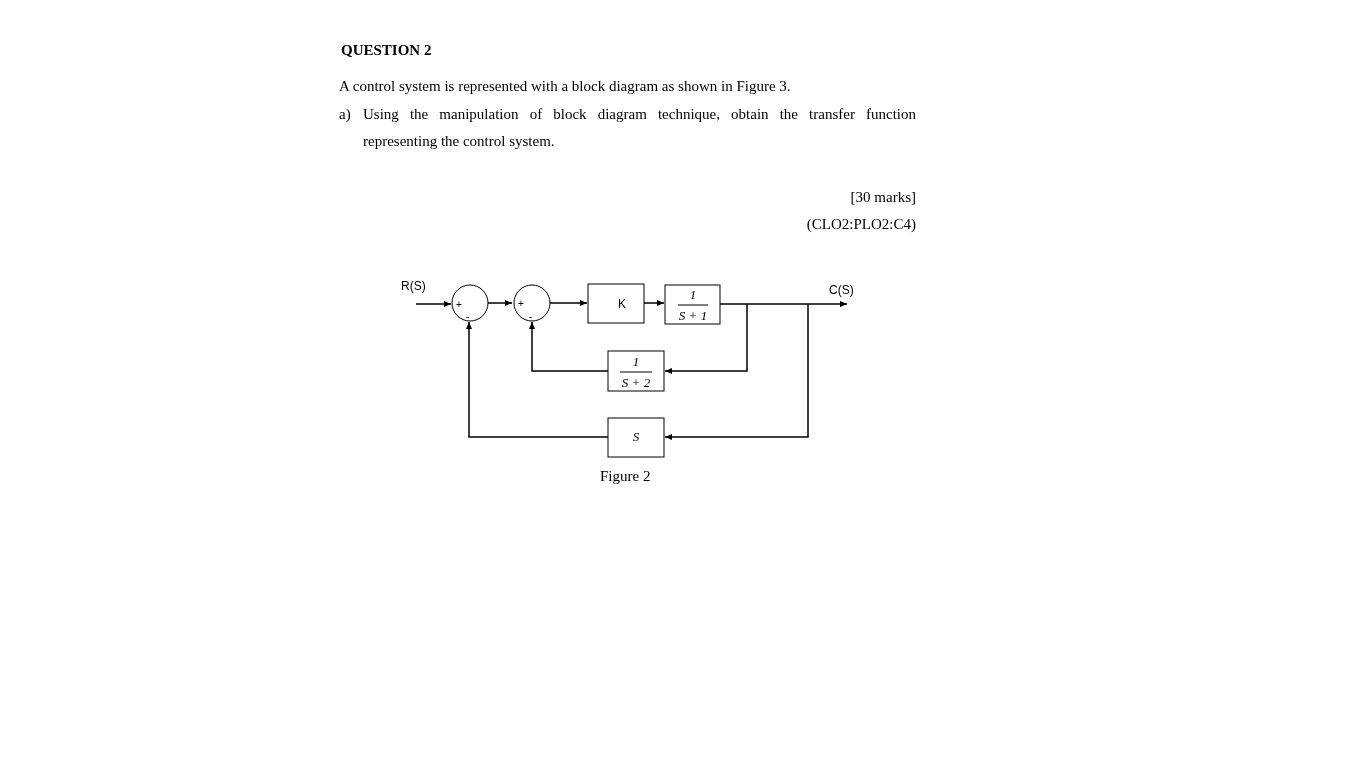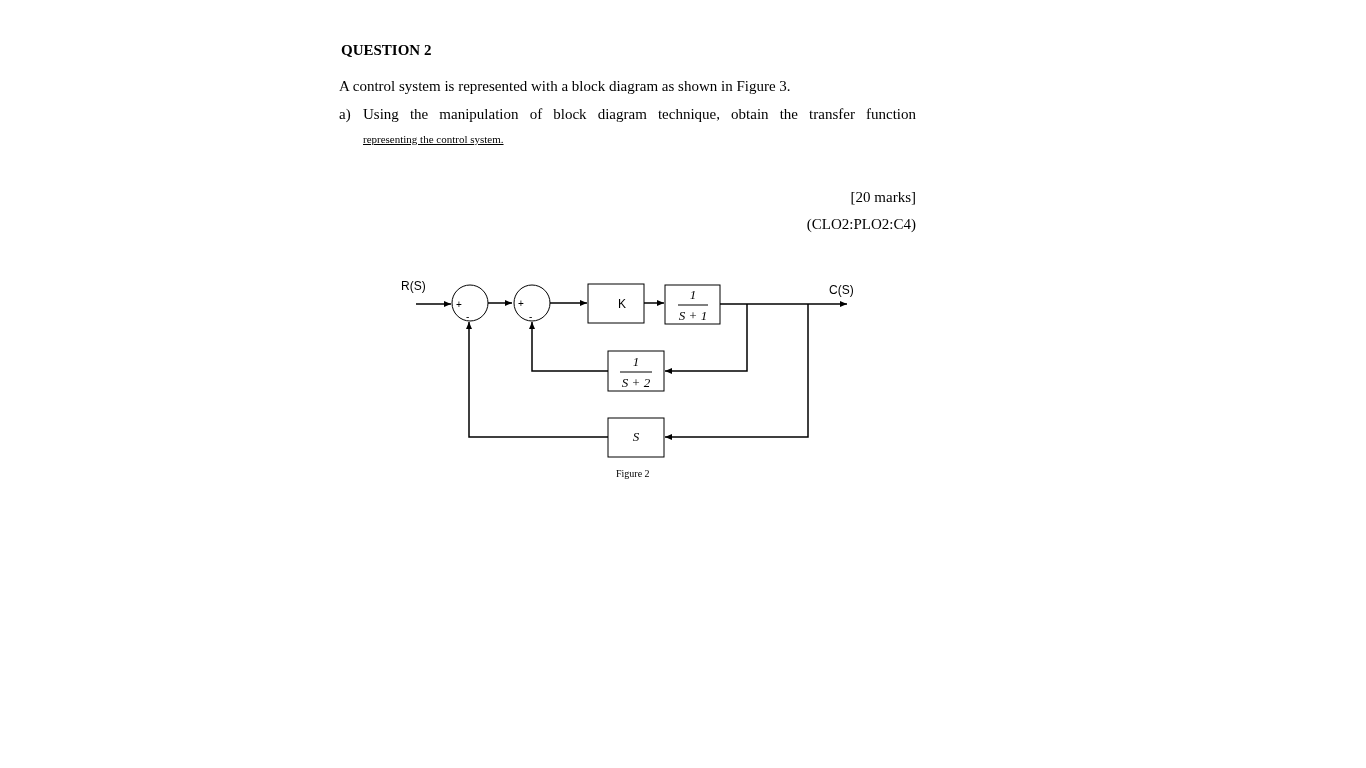--- a/index.html
+++ b/index.html
@@ -3,37 +3,37 @@
   <meta charset="utf-8">
   <style>
     html, body { margin: 0; padding: 0; background: #ffffff; }
     body { width: 1366px; height: 768px; position: relative; overflow: hidden;
            font-family: "Liberation Serif", serif; color: #000; }
     .abs { position: absolute; white-space: nowrap; }
     .title { left: 341px; top: 42px; font-weight: bold; font-size: 15px; }
     .intro { left: 339px; top: 78px; font-size: 15px; }
     .qa-label { left: 339px; top: 106px; font-size: 15px; }
     .qa-text { left: 363px; top: 106px; width: 553px; font-size: 15px; text-align: justify; text-align-last: justify; white-space: normal; }
-    .qa-text2 { left: 363px; top: 133px; font-size: 11px; text-decoration: underline; }
+    .qa-text2 { left: 363px; top: 133px; font-size: 15px; }
     .marks { right: 450px; top: 189px; font-size: 15px; }
     .clo { right: 450px; top: 216px; font-size: 15px; margin-left: 20px; }
-    .caption { left: 600px; top: 468px; font-size: 10px; margin-left: 16px; }
+    .caption { left: 600px; top: 468px; font-size: 15px; }
     svg.diagram { position: absolute; left: 0; top: 0; }
     .sans { font-family: "Liberation Sans", sans-serif; }
     .ital { font-family: "Liberation Serif", serif; font-style: italic; }
   </style>
 </head>
 <body>
 
 <div class="abs title">QUESTION 2</div>
 <div class="abs intro">A control system is represented with a block diagram as shown in Figure 3.</div>
 <div class="abs qa-label">a)</div>
 <div class="abs qa-text">Using the manipulation of block diagram technique, obtain the transfer function</div>
 <div class="abs qa-text2">representing the control system.</div>
-<div class="abs marks">[20 marks]</div>
+<div class="abs marks">[30 marks]</div>
 <div class="abs clo">(CLO2:PLO2:C4)</div>
 
 <svg class="diagram" width="1366" height="768">
   <defs>
     <marker id="arr" markerWidth="8" markerHeight="8" refX="7" refY="4" orient="auto" markerUnits="userSpaceOnUse">
       <path d="M0,1 L7,4 L0,7 Z" fill="#000"></path>
     </marker>
   </defs>
   <g stroke="#000" stroke-width="1.5" fill="none">
 

